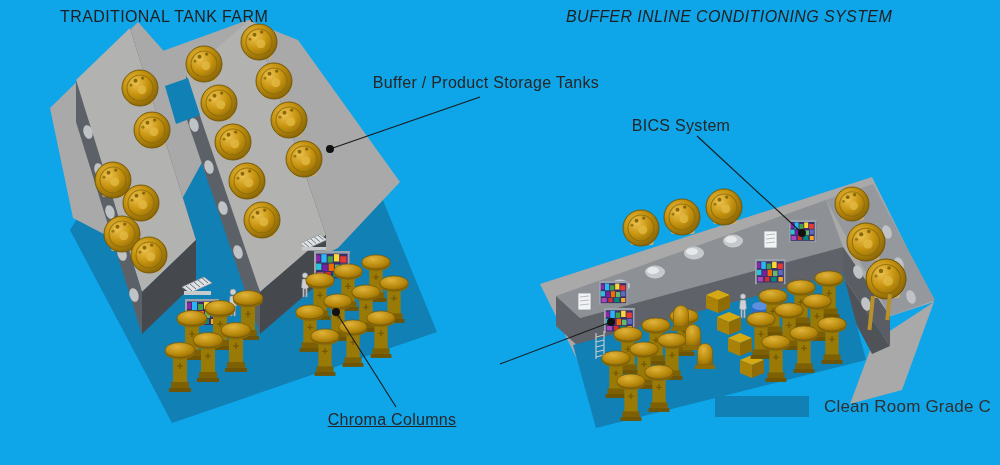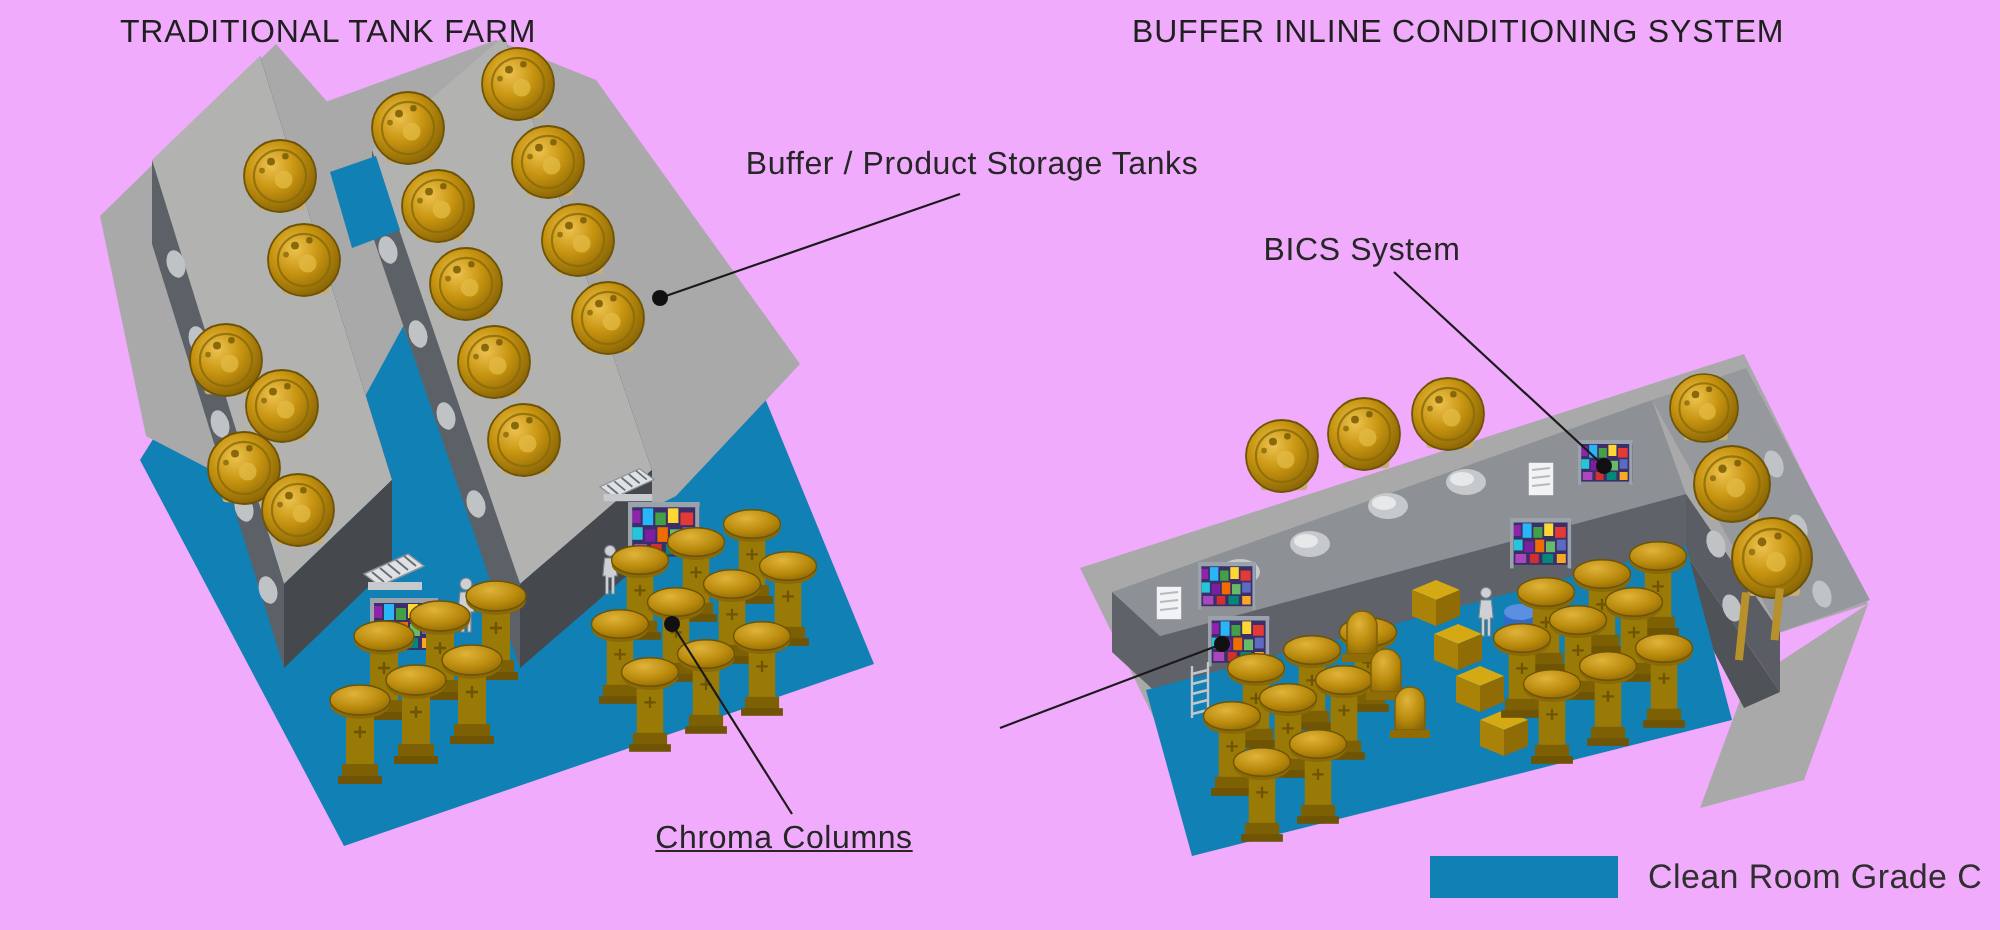--- a/index.html
+++ b/index.html
@@ -1,27 +1,27 @@
 <!DOCTYPE html>
 <html><head>
 <meta charset="utf-8">
 <style>
   html,body{margin:0;padding:0;background:#ffffff;}
   #stage{
-    position:relative;width:1000px;height:465px;background:#f0abfc;overflow:hidden;
+    position:relative;width:1000px;height:465px;background:#0ea5e9;overflow:hidden;
     font-family:"Liberation Sans", sans-serif;
   }
   #scene-svg{position:absolute;left:0;top:0;}
   .lbl{
     position:absolute;white-space:nowrap;color:#262626;font-size:16px;
     letter-spacing:0.3px;line-height:19px;
   }
   .lbl.centered{transform:translateX(-50%);}
   .title{font-size:16px;letter-spacing:0.4px;color:#1f1f1f;}
-  #legend{position:absolute;left:715px;top:428px;}
+  #legend{position:absolute;left:715px;top:396px;}
   .legend-row{display:flex;align-items:center;height:21px;margin-bottom:5px;}
   .legend-swatch{width:94px;height:21px;flex:0 0 94px;}
   .legend-text{margin-left:15px;font-size:17px;color:#2f2f2f;letter-spacing:0.2px;}
 </style>
 </head>
 <body>
 
 <div id="stage">
 
   <svg id="scene-svg" width="1000" height="465" viewBox="0 0 1000 465">
@@ -286,21 +286,21 @@
     </g>
     <g fill="#111111">
       <circle cx="330" cy="149" r="4"></circle>
       <circle cx="802" cy="233" r="4"></circle>
       <circle cx="611" cy="322" r="4"></circle>
       <circle cx="336" cy="312" r="4"></circle>
     </g>
   </svg>
 
   <div class="lbl title" style="left:60px;top:7px;">TRADITIONAL TANK FARM</div>
-  <div class="lbl title" style="left:566px;top:7px;">BUFFER INLINE CONDITIONING SYSTEM</div>
+  <div class="lbl title" style="left:566px;top:7px;font-style:italic;">BUFFER INLINE CONDITIONING SYSTEM</div>
 
   <div class="lbl centered" style="left:681px;top:116px;">BICS System</div>
   <div class="lbl centered" style="left:486px;top:73px;">Buffer / Product Storage Tanks</div>
   <div class="lbl centered" style="left:392px;top:410px;text-decoration:underline;">Chroma Columns</div>
 
   <div id="legend">
     <div class="legend-row">
       <div class="legend-swatch" style="background-color: rgb(17, 128, 180);"></div>
       <div class="legend-text">Clean Room Grade C</div>
     </div>

